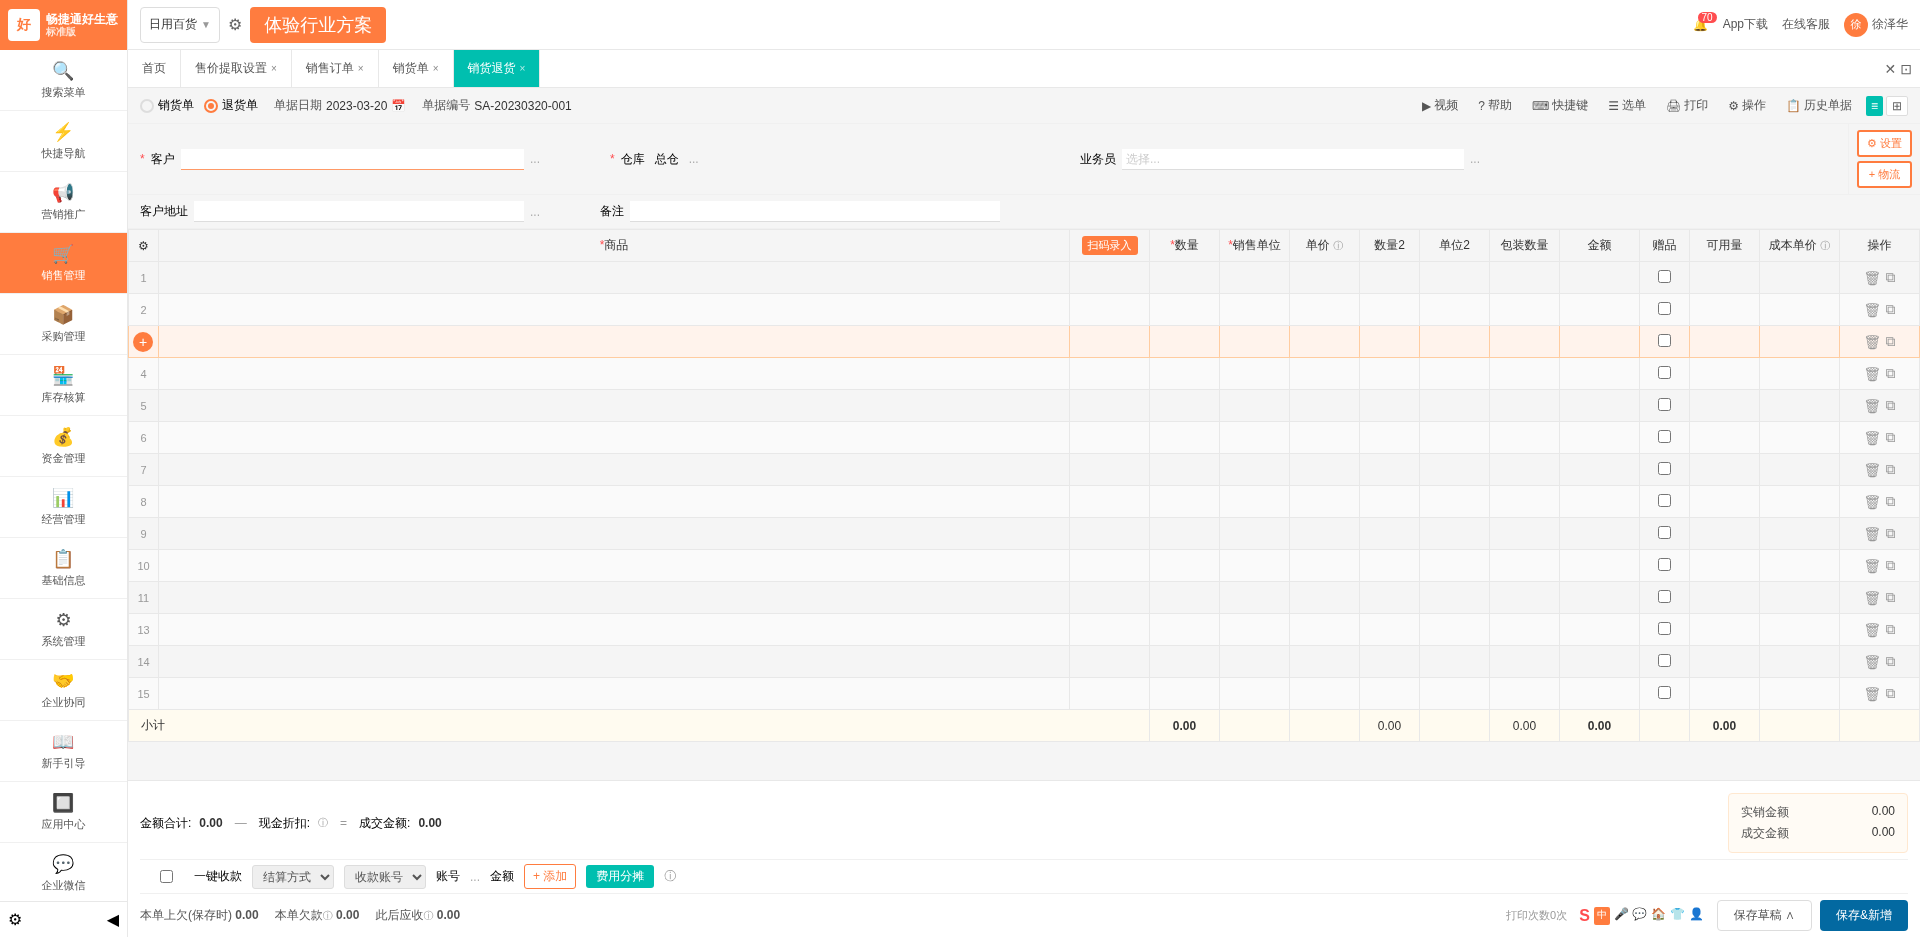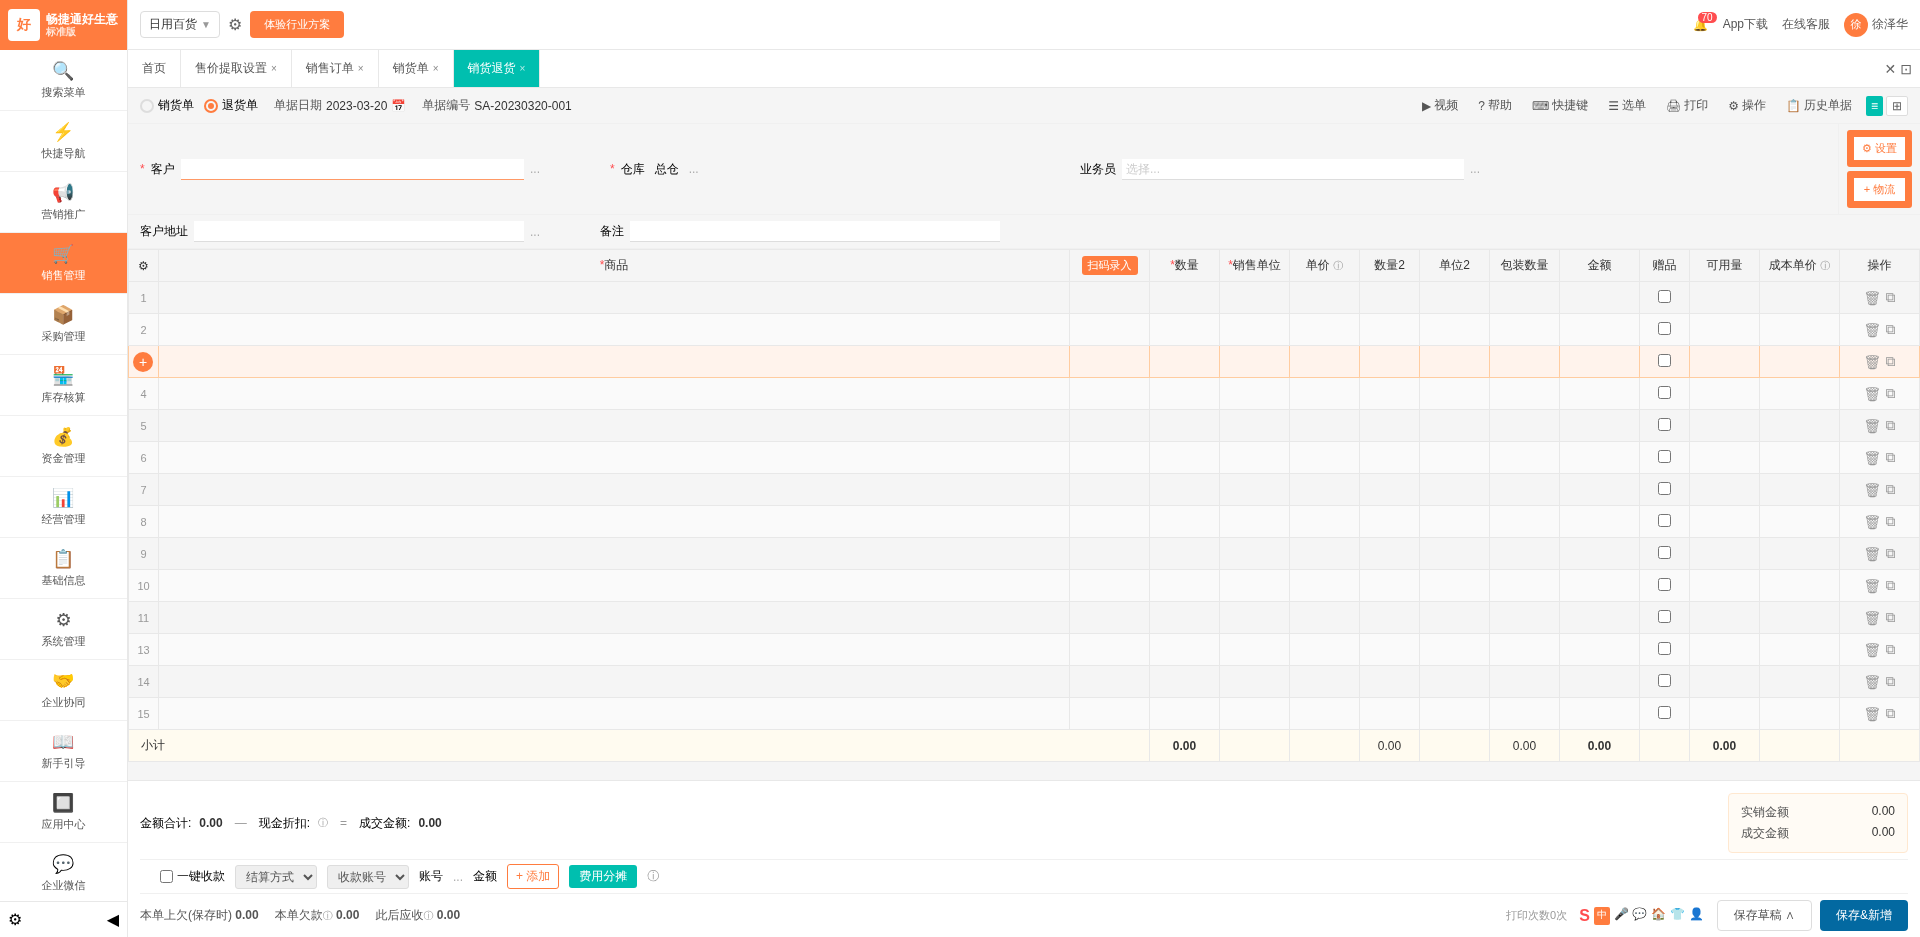--- a/index.html
+++ b/index.html
@@ -19,21 +19,21 @@
 
     
     .main { flex: 1; display: flex; flex-direction: column; overflow: hidden; }
 
     
     .topbar { height: 50px; background: #fff; display: flex; align-items: center; justify-content: space-between; padding: 0 12px; border-bottom: 1px solid #e8e8e8; flex-shrink: 0; }
     .topbar-left { display: flex; gap: 8px; }
     .topbar-select { display: flex; align-items: center; gap: 4px; border: 1px solid #ddd; border-radius: 4px; padding: 4px 8px; cursor: pointer; color: #333; }
     .topbar-select .arrow { color: #999; font-size: 10px; }
     .topbar-btn-settings { border: none; background: none; cursor: pointer; color: #666; font-size: 16px; }
-    .topbar-btn-primary { background: #ff7c3f; color: #fff; border: none; border-radius: 4px; padding: 6px 14px; cursor: pointer; font-size: 11px; }
+    .topbar-btn-primary { background: #ff7c3f; color: #fff; border: none; border-radius: 4px; padding: 6px 14px; cursor: pointer; font-size: 18px; }
     .topbar-right { display: flex; align-items: center; gap: 14px; color: #555; }
     .topbar-badge { position: relative; }
     .badge-count { position: absolute; top: -6px; right: -8px; background: #ff4d4f; color: #fff; border-radius: 8px; padding: 0 4px; font-size: 10px; min-width: 16px; text-align: center; }
     .topbar-user { display: flex; align-items: center; gap: 4px; }
     .avatar { width: 24px; height: 24px; border-radius: 50%; background: #ff7c3f; display: flex; align-items: center; justify-content: center; color: #fff; font-size: 11px; }
 
     
     .tabs-bar { display: flex; align-items: center; background: #fff; border-bottom: 1px solid #e8e8e8; padding: 0 0 0 0; flex-shrink: 0; }
     .tab { display: flex; align-items: center; gap: 4px; padding: 10px 14px; cursor: pointer; border-right: 1px solid #e8e8e8; color: #555; font-size: 13px; white-space: nowrap; }
     .tab.active { background: #00bfaf; color: #fff; }
@@ -48,38 +48,38 @@
     .radio-dot.checked { border-color: #ff7c3f; }
     .radio-dot.checked::after { content: ''; width: 6px; height: 6px; border-radius: 50%; background: #ff7c3f; }
     .form-field-row { display: flex; align-items: center; gap: 4px; font-size: 12px; color: #555; }
     .form-field-value { color: #333; font-weight: 400; }
     .form-toolbar-right { display: flex; align-items: center; gap: 8px; color: #555; font-size: 12px; }
     .toolbar-btn { display: flex; align-items: center; gap: 3px; cursor: pointer; padding: 3px 6px; border-radius: 3px; }
     .field-group { display: flex; align-items: center; gap: 6px; flex: 1; min-width: 200px; max-width: 400px; }
     .field-input { flex: 1; border: none; border-bottom: 1px solid #ddd; padding: 3px 4px; outline: none; color: #333; min-width: 80px; }
     .field-input::placeholder { color: #ccc; }
     .field-dots { color: #aaa; cursor: pointer; }
-    .side-btn { border: 7px solid #c2410c; background: #fff; border-radius: 3px; padding: 4px 8px; cursor: pointer; white-space: nowrap; font-size: 11px; }
+    .side-btn { border: 2px solid #c2410c; background: #fff; border-radius: 3px; padding: 4px 8px; cursor: pointer; white-space: nowrap; font-size: 11px; }
     .side-btn.orange { color: #ff7c3f; border-color: #ff7c3f; }
     table { width: 100%; border-collapse: collapse; }
     thead th { background: #f5f5f5; border: 1px solid #e8e8e8; padding: 6px 4px; text-align: center; font-weight: normal; color: #333; white-space: nowrap; position: sticky; top: 0; z-index: 2; }
     thead th .scan-btn { background: #ff7c3f; color: #fff; border: none; border-radius: 3px; padding: 2px 6px; cursor: pointer; font-size: 11px; }
     tbody td { border: 1px solid #e8e8e8; padding: 4px; text-align: center; color: #333; height: 32px; }
     tbody tr:nth-child(even) { background: #fafafa; }
     tbody tr.active-row { background: #fff3ec; }
     tbody tr.active-row td { border-color: #ffcca0; }
     .row-num { color: #999; font-size: 11px; }
     .add-row-btn { width: 20px; height: 20px; border-radius: 50%; background: #ff7c3f; color: #fff; border: none; cursor: pointer; font-size: 14px; display: flex; align-items: center; justify-content: center; }
     .checkbox-cell input[type="checkbox"] { cursor: pointer; }
     .action-cell { display: flex; justify-content: center; gap: 4px; }
     .action-icon-btn { background: none; border: none; cursor: pointer; color: #999; font-size: 14px; }
 
     
     .footer-area { background: #fff; border-top: 1px solid #e8e8e8; padding: 6px 12px; flex-shrink: 0; }
-    .footer-checkbox { display: flex; align-items: center; gap: 4px; padding-left: 20px; }
+    .footer-checkbox { display: flex; align-items: center; gap: 21px; padding-left: 20px; }
     .footer-select { border: 1px solid #ddd; border-radius: 3px; padding: 3px 6px; color: #555; }
     .add-btn { background: #fff; border: 1px solid #ff7c3f; color: #ff7c3f; border-radius: 3px; padding: 3px 8px; cursor: pointer; }
     .split-btn { background: #00bfaf; color: #fff; border: none; border-radius: 3px; padding: 3px 10px; cursor: pointer; }
     .footer-bottom { display: flex; justify-content: space-between; align-items: center; padding: 6px 0 0; border-top: 1px solid #f0f0f0; }
     .footer-stats { display: flex; gap: 16px; font-size: 12px; color: #555; }
     .print-info { color: #999; font-size: 11px; }
     .save-buttons { display: flex; gap: 8px; }
     .btn-draft { background: #fff; border: 1px solid #ddd; border-radius: 4px; padding: 6px 16px; cursor: pointer; color: #555; }
     .btn-save { background: #0369a1; color: #fff; border: none; border-radius: 4px; padding: 6px 16px; cursor: pointer; }
 

